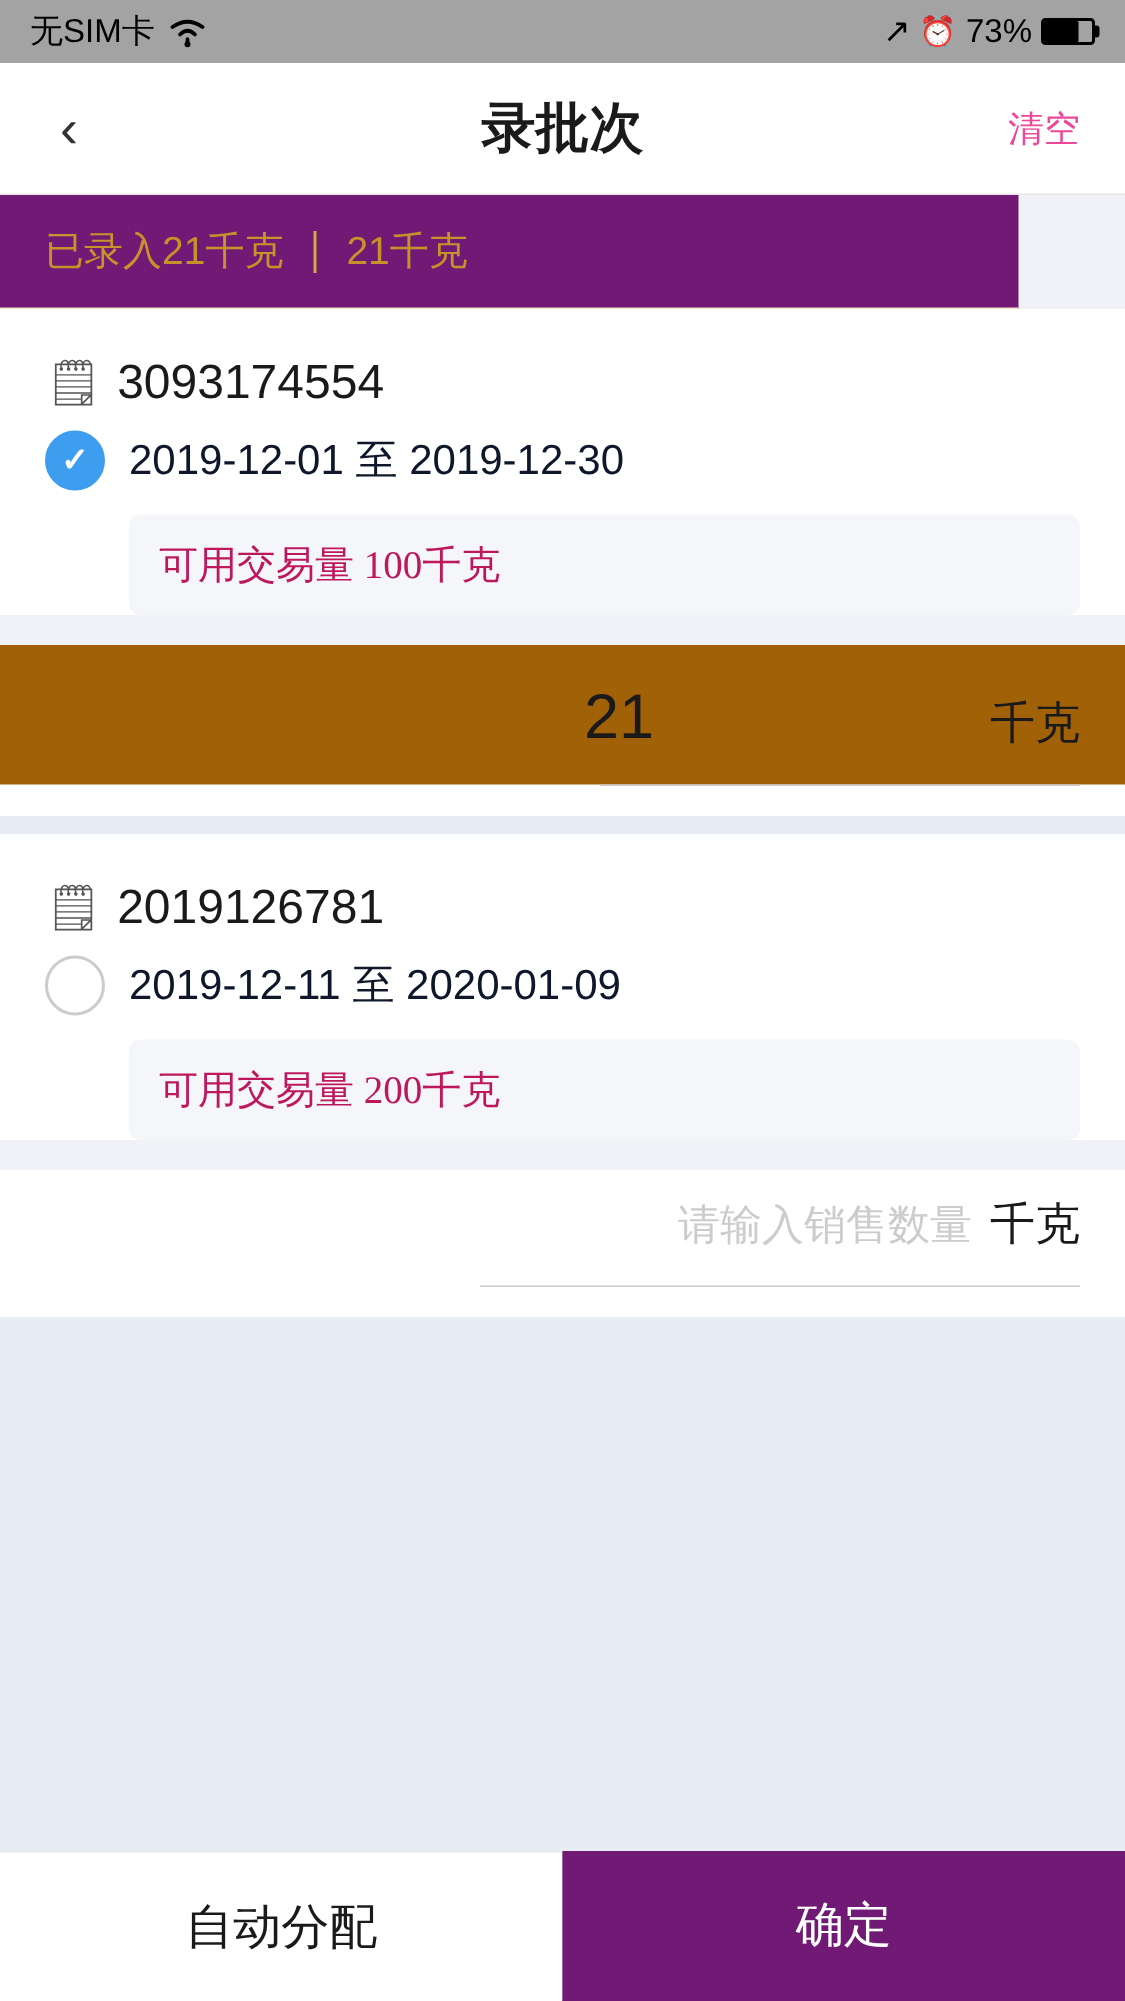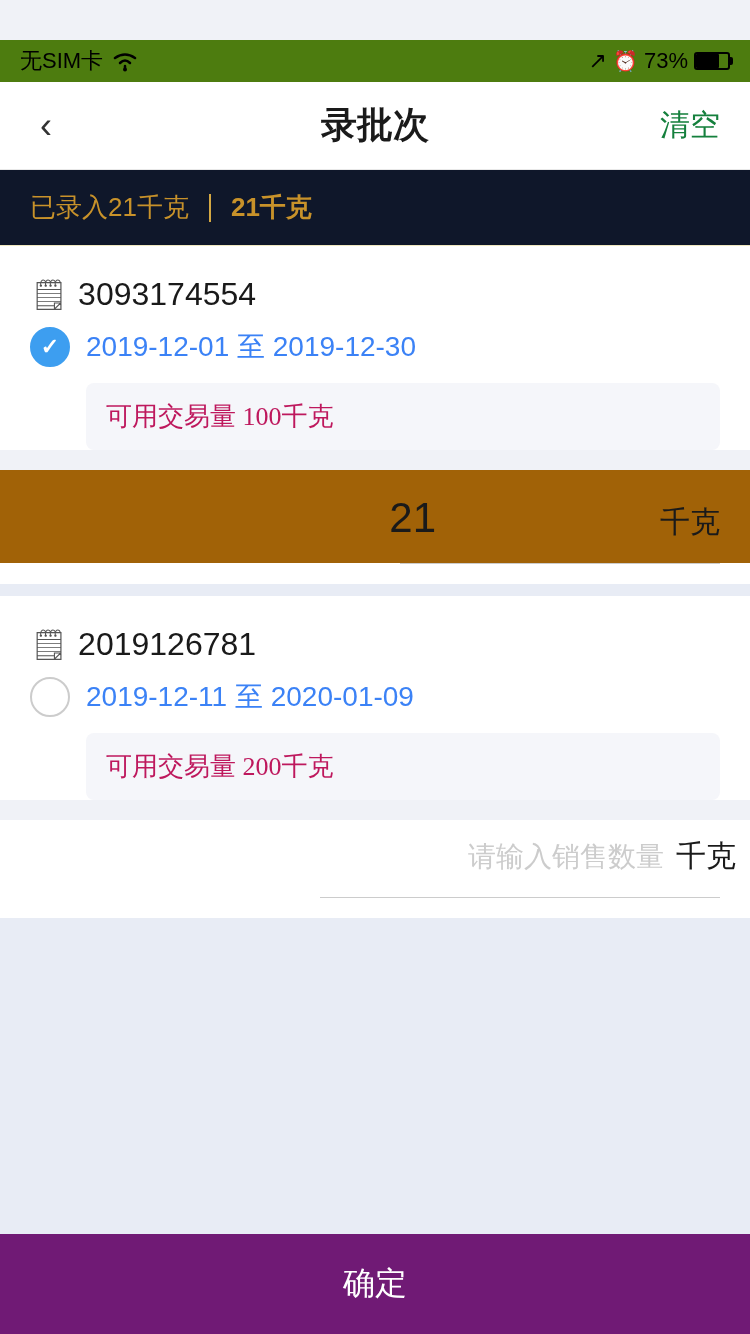--- a/index.html
+++ b/index.html
@@ -9,28 +9,27 @@
       min-height: 1334px;
       font-family: -apple-system, "PingFang SC", "Helvetica Neue", sans-serif;
       background: #f0f2f7;
       overflow-x: hidden;
     }
 
     
     .status-bar {
       width: 750px;
       height: 42px;
-      background: #4d7c0f;
+      background: #a3a3a3;
       display: flex;
       align-items: center;
       justify-content: space-between;
       padding: 0 20px;
       font-size: 24px;
       font-weight: 500;
-      margin-top: 40px;
     }
     .status-bar-left {
       display: flex;
       align-items: center;
       gap: 8px;
       font-size: 22px;
     }
     .status-bar-center {
       font-size: 28px;
       font-weight: 600;
@@ -90,48 +89,47 @@
     }
     .nav-title {
       font-size: 36px;
       font-weight: 600;
       color: #1a1a1a;
       position: absolute;
       left: 50%;
       transform: translateX(-50%);
     }
     .nav-action {
-      font-size: 30px;
-      color: #15803d;
+      font-size: 24px;
+      color: #ec4899;
       cursor: pointer;
     }
 
     
     .info-banner {
-      width: 750px;
-      background: #0f172a;
+      width: 679px;
+      background: #701a75;
       padding: 20px 30px;
       display: flex;
       align-items: center;
       gap: 20px;
       border-bottom: 1px solid #f0e8c0;
     }
     .info-banner-text {
       font-size: 26px;
       color: #c8922a;
     }
     .info-banner-divider {
       width: 2px;
       height: 28px;
       background: #d4a843;
     }
     .info-banner-value {
       font-size: 26px;
       color: #c8922a;
-      font-weight: bold;
     }
 
     
     .item-card {
       background: #fff;
       margin-bottom: 0;
       padding: 30px 30px 0 30px;
     }
     .item-card-header {
       display: flex;
@@ -168,21 +166,21 @@
       background: #3d9ef0;
       border-color: #3d9ef0;
     }
     .radio-check {
       color: #fff;
       font-size: 22px;
       font-weight: 700;
     }
     .item-date {
       font-size: 28px;
-      color: #3b82f6;
+      color: #0f172a;
     }
     .item-avail-box {
       background: #f5f6fa;
       border-radius: 8px;
       padding: 16px 20px;
       margin: 0 0 0 0;
       margin-left: 56px;
       margin-bottom: 20px;
     }
     .item-avail-text {
@@ -234,21 +232,21 @@
       background: #fff;
       margin-bottom: 0;
       padding: 30px 30px 0 30px;
     }
 
     
     .input-row {
       display: flex;
       align-items: baseline;
       justify-content: flex-end;
-      padding: 16px 14px 20px 30px;
+      padding: 16px 30px 20px 30px;
       background: #fff;
       gap: 12px;
     }
     .input-placeholder {
       font-size: 28px;
       color: #ccc;
     }
     .input-unit {
       font-size: 30px;
       color: #1a1a1a;
@@ -392,14 +390,15 @@
     <div class="input-underline"></div>
   </div>
   <div style="height:20px; background:#fff;"></div>
 </div>
 
 <div class="empty-area" style="min-height: 400px;"></div>
 
 <div style="height: 100px;"></div>
 
 <div class="bottom-bar">
+  <button class="bottom-btn-left">自动分配</button>
   <button class="bottom-btn-right">确定</button>
 </div>
 
 </body></html>

